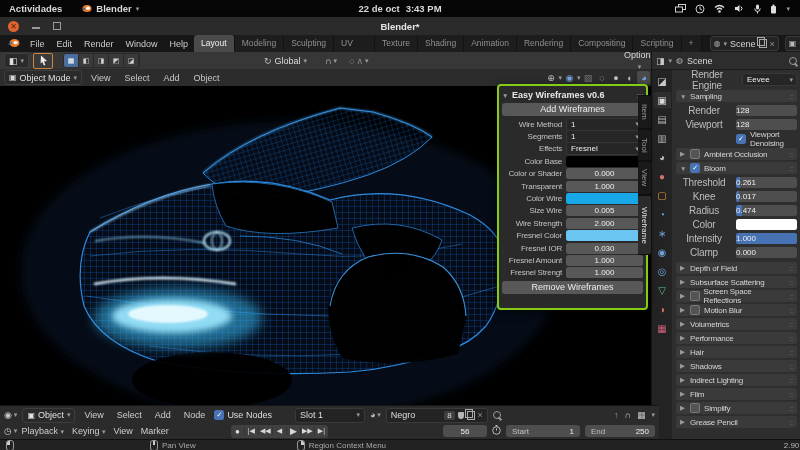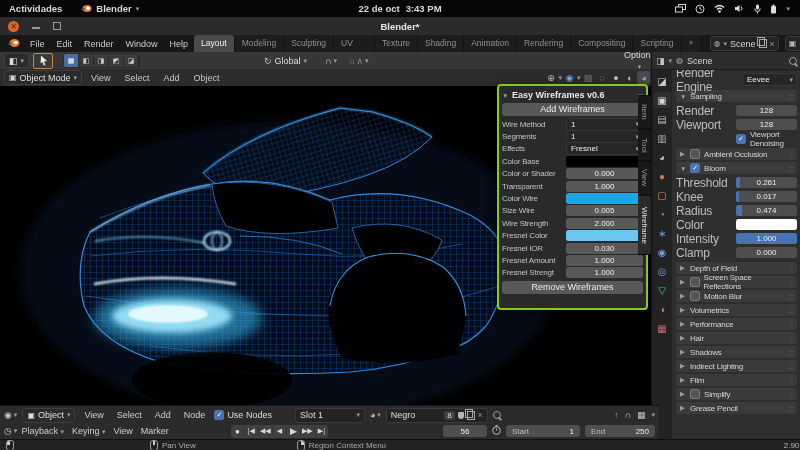--- a/index.html
+++ b/index.html
@@ -46,21 +46,21 @@
   .shball{width:13px;height:13px;display:flex;align-items:center;justify-content:center;font-size:9px;color:#c0c0c0;}
   .shball.on{background:#4a4a4a;border-radius:2px;color:#74a7e0;}
   .dda{color:#9a9a9a;font-size:7px;}
 
   
   #wpanel{left:497px;top:32px;width:141px;height:218px;background:rgba(43,43,43,.97);border:2px solid #84cc16;border-radius:4px;z-index:6;box-shadow:0 3px 10px rgba(0,0,0,.6);padding:2px 3px;}
   #wpanel .phdr{display:flex;align-items:center;height:14px;color:#e8e8e8;font-weight:bold;gap:4px;}
   .grip{margin-left:auto;color:#5f5f5f;letter-spacing:-1px;font-size:8px;}
   .wbtn{height:13px;line-height:13px;background:#585858;border-radius:3px;text-align:center;color:#ececec;margin:1px 0 2px 0;}
   .wrow{display:flex;align-items:center;height:12.4px;gap:4px;}
-  .wlab{width:60px;text-align:left;color:#c3c3c3;font-size:8px;letter-spacing:-.2px;}
+  .wlab{width:60px;text-align:right;color:#c3c3c3;font-size:8px;letter-spacing:-.2px;}
   .wfield{flex:1;height:11px;border-radius:2.5px;display:flex;align-items:center;justify-content:center;color:#eee;font-size:8px;position:relative;}
   .wdd{background:#262626;border:1px solid #363636;justify-content:flex-start;padding-left:4px;}
   .wdd .dda{position:absolute;right:3px;}
   .wval{background:#585858;}
   .wcol-base{background:#000;}
   .wcol-wire{background:#18a8e8;}
   .wcol-fres{background:#6ac6f0;}
 
   
   .vtab{position:absolute;left:638px;width:13px;background:#191919;color:#9a9a9a;writing-mode:vertical-rl;
@@ -69,22 +69,22 @@
 
   
   #props{left:651px;top:52px;width:149px;height:387px;background:#2e2e2e;border-left:1px solid #151515;display:flex;flex-direction:column;}
   #phead{height:17px;background:#2d2d2d;border-bottom:1px solid #1c1c1c;display:flex;align-items:center;gap:4px;padding:0 4px;}
   #pbody{flex:1;display:flex;}
   #ptabs{width:20px;background:#232323;display:flex;flex-direction:column;align-items:center;padding-top:3px;}
   .ptab{width:18px;height:16px;margin-bottom:3px;display:flex;align-items:center;justify-content:center;font-size:10px;border-radius:3px 0 0 3px;}
   .ptab.on{background:#2e2e2e;}
   #pcontent{flex:1;padding:3px 4px 0 4px;overflow:hidden;}
   .prow{display:flex;align-items:center;gap:4px;height:13px;margin-bottom:1px;}
-  .plab{width:56px;text-align:left;color:#bdbdbd;font-size:12px;letter-spacing:-.2px;}
-  .pfield{flex:1;height:11px;border-radius:2.5px;background:#4e4e4e;display:flex;align-items:center;justify-content:center;color:#eee;font-size:8px;position:relative;overflow:hidden;}
+  .plab{width:56px;text-align:center;color:#bdbdbd;font-size:10px;letter-spacing:-.2px;}
+  .pfield{flex:1;height:11px;border-radius:2.5px;background:#4e4e4e;display:flex;align-items:center;justify-content:flex-start;color:#eee;font-size:8px;position:relative;overflow:hidden;}
   .pfill{position:absolute;left:0;top:0;bottom:0;background:#4772b3;}
   .pfv{position:relative;}
   .pdd{background:#262626;border:1px solid #383838;justify-content:flex-start;padding-left:4px;}
   .pdd .dda{position:absolute;right:3px;}
   .sect{display:flex;align-items:center;gap:4px;height:12px;background:#3a3a3a;border-radius:2.5px;margin-bottom:2px;padding:0 4px;color:#d6d6d6;font-size:8px;letter-spacing:-.2px;}
   .sect .grip{font-size:7px;}
   .arr{color:#9a9a9a;font-size:6.5px;width:6px;}
   .cb{width:8px;height:8px;border-radius:2px;background:#545454;border:1px solid #7a7a7a;display:inline-flex;align-items:center;justify-content:center;font-size:7px;color:#fff;flex:none;}
   .cb.on{background:#4772b3;border-color:#4772b3;}
   .colorsw{flex:1;height:11px;border-radius:2.5px;}
@@ -536,20 +536,25 @@
             </span>
           </div>
 
         <div class="sect" style="margin-top:3px;">
             <span class="arr">▶</span>
             <span>Depth of Field</span>
             <span class="grip">::::</span>
           </div>
         <div class="sect">
             <span class="arr">▶</span>
+            <span>Subsurface Scattering</span>
+            <span class="grip">::::</span>
+          </div>
+        <div class="sect">
+            <span class="arr">▶</span>
             <span class="cb"></span>
             <span>Screen Space Reflections</span>
             <span class="grip">::::</span>
           </div>
         <div class="sect">
             <span class="arr">▶</span>
             <span class="cb"></span>
             <span>Motion Blur</span>
             <span class="grip">::::</span>
           </div>

